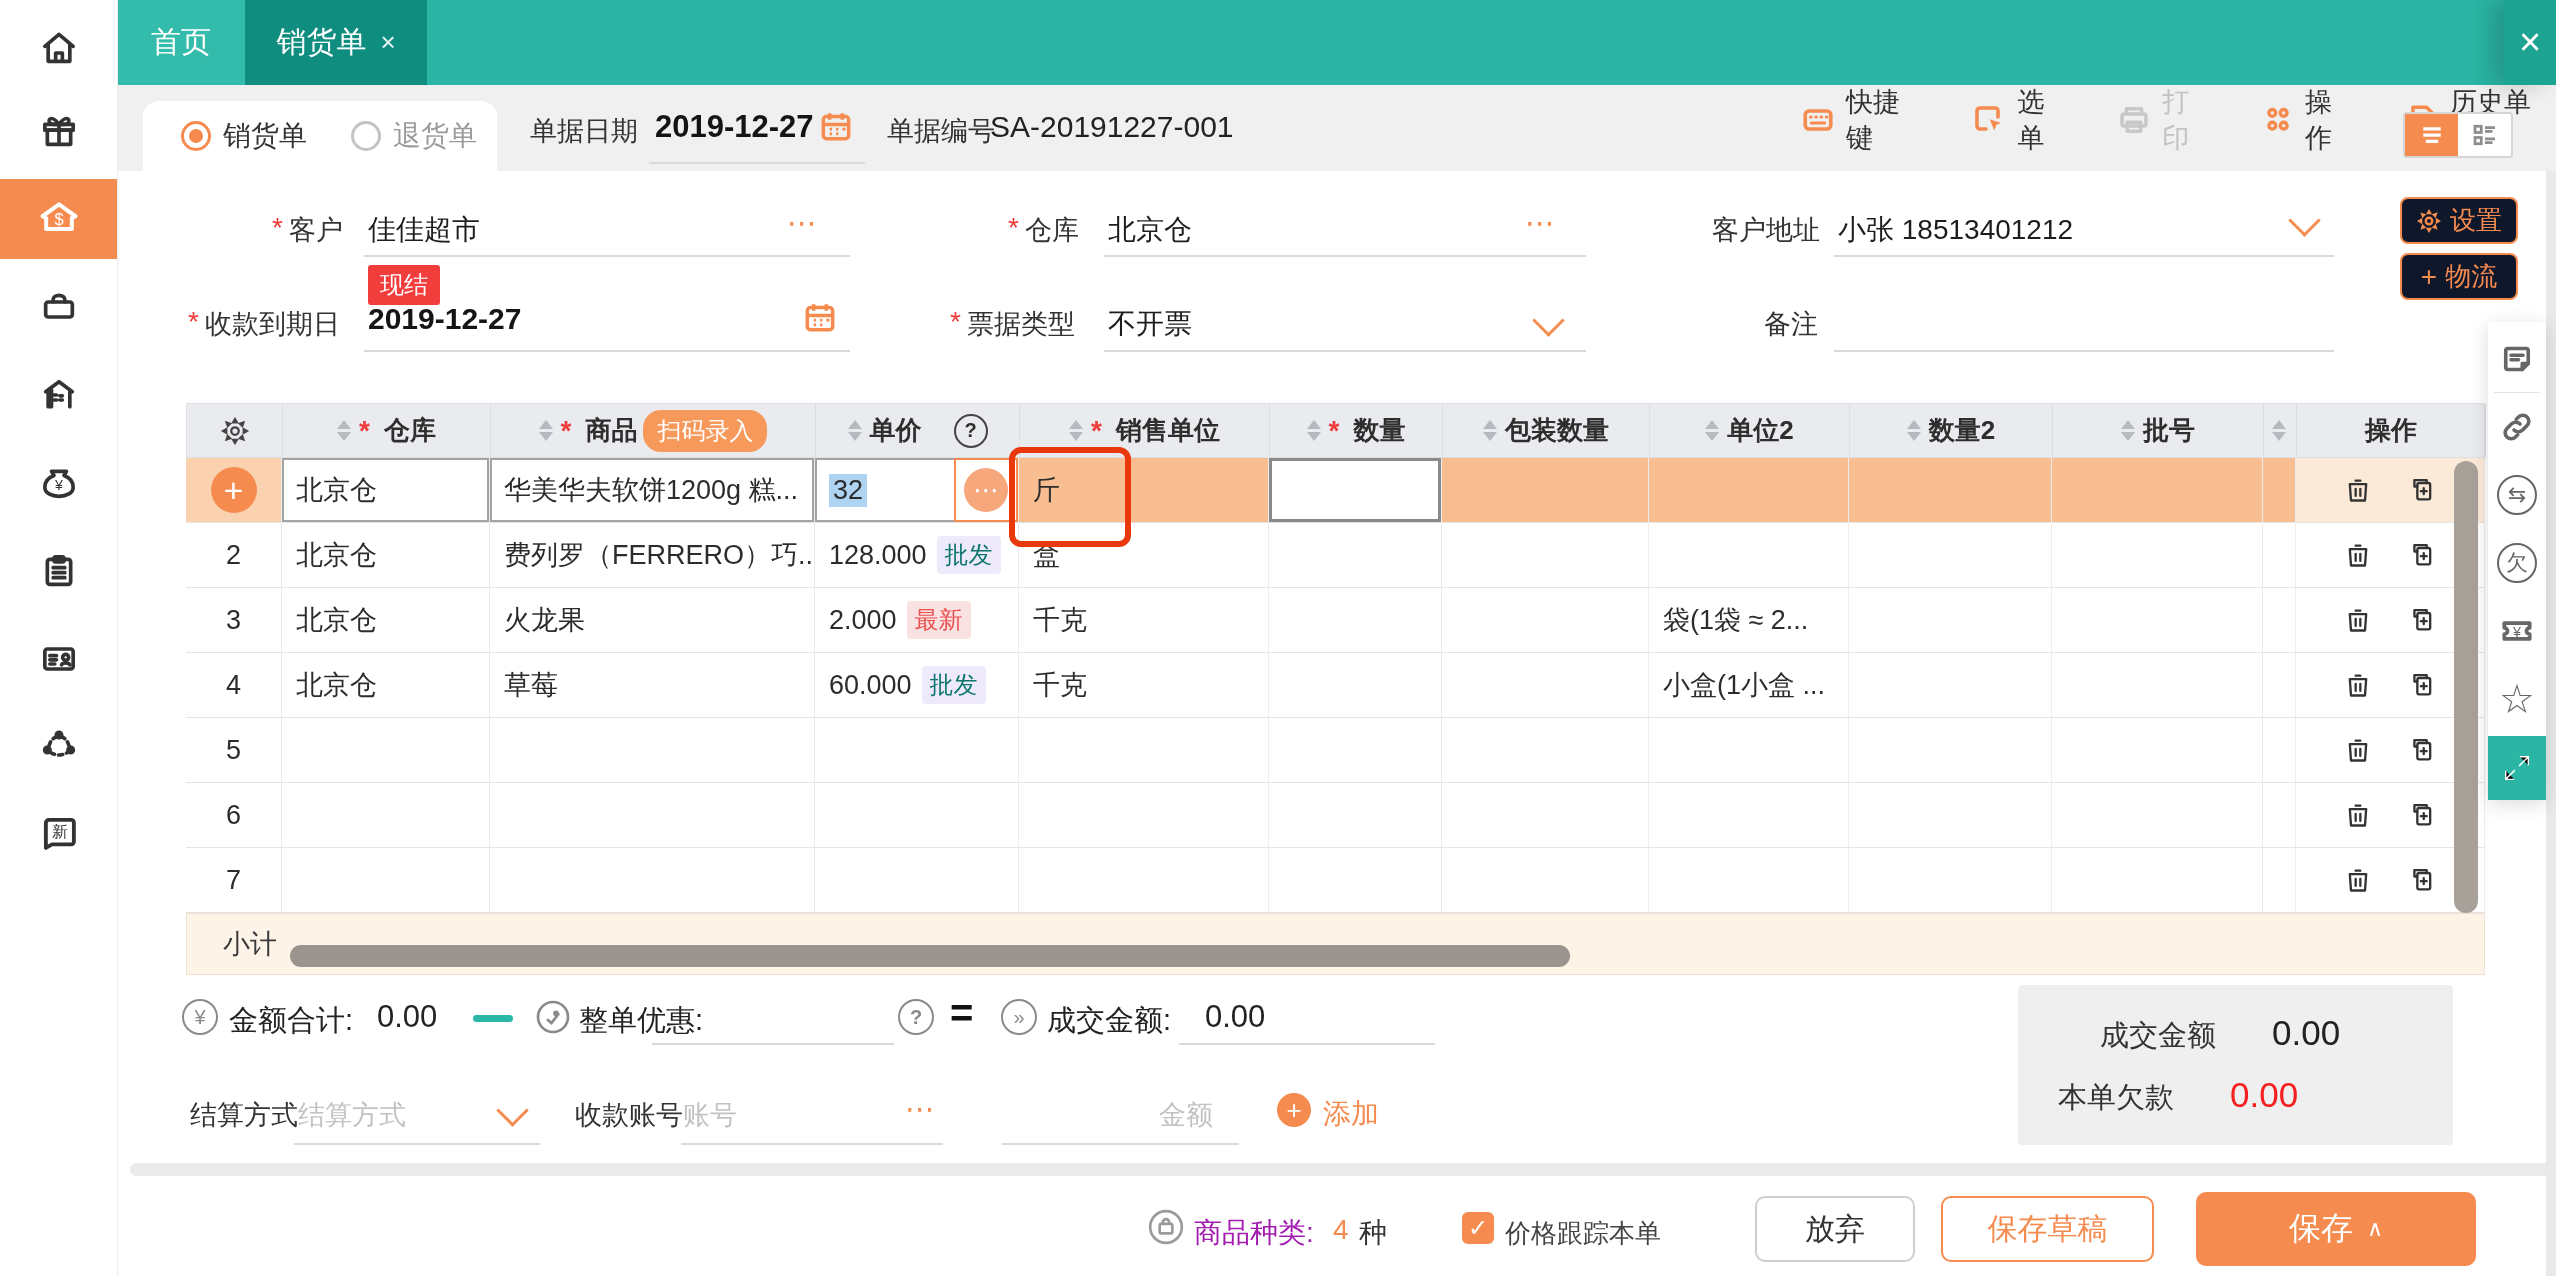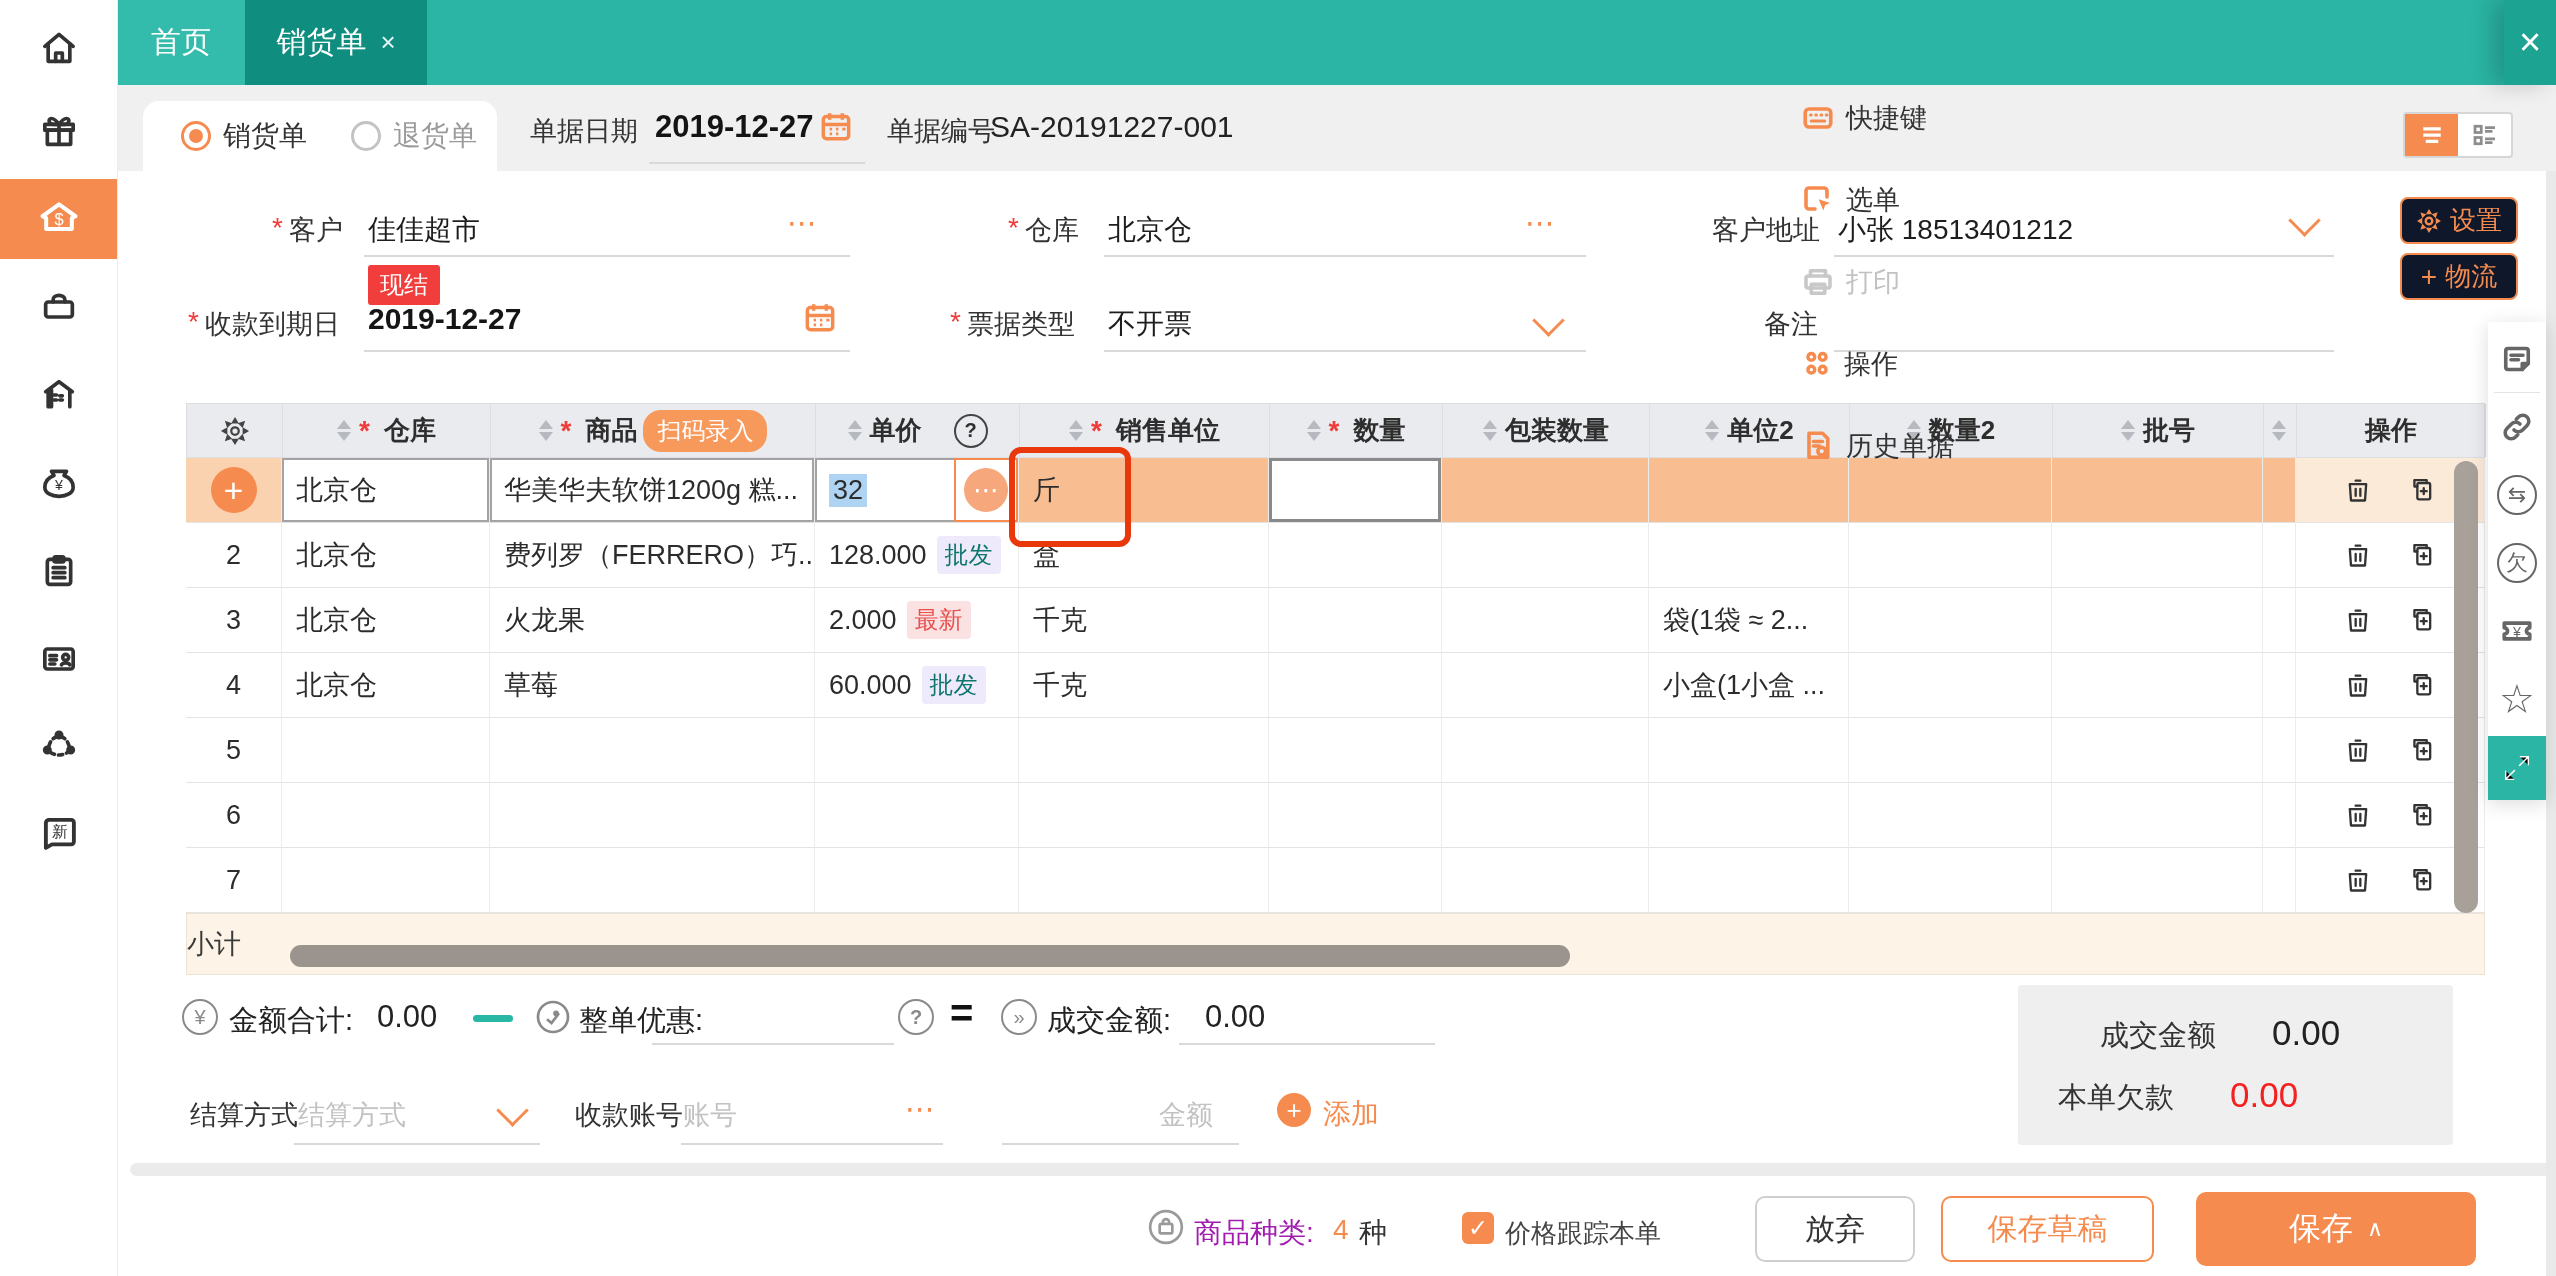--- a/index.html
+++ b/index.html
@@ -1,19 +1,19 @@
 <!DOCTYPE html>
 <html><head>
 <meta charset="utf-8">
 <style>
   html,body{margin:0;padding:0;background:#fff;}
   body{width:2556px;height:1276px;position:relative;overflow:hidden;
        font-family:"Liberation Sans","DejaVu Sans",sans-serif;color:#2f2f2f;}
   .abs{position:absolute;}
-  .flex{display:flex;align-items:flex-start;flex-direction:column;}
+  .flex{display:flex;align-items:flex-end;}
   svg{display:block;}
 
   
   #sidebar{left:0;top:0;width:117px;height:1276px;background:#fff;border-right:1px solid #ededed;z-index:30;}
   .side-item{position:absolute;left:0;width:117px;height:80px;display:flex;align-items:center;justify-content:center;color:#333;}
   .side-item.active{background:#f58b4e;color:#fff;}
   .side-item svg{stroke:currentColor;fill:none;stroke-width:2.2;stroke-linecap:round;stroke-linejoin:round;}
 
   
   #topbar{left:117px;top:0;width:2439px;height:85px;background:#2ab5a4;z-index:20;}
@@ -78,21 +78,21 @@
   .op-cell svg{stroke:#333;fill:none;stroke-width:2;stroke-linecap:round;stroke-linejoin:round;}
   .wbox{background:#fff;border:2px solid #a3a3a3;height:100%;width:100%;display:flex;align-items:center;padding:0 12px;box-sizing:border-box;}
   .plus-circle{width:46px;height:46px;border-radius:50%;background:#f58b4e;color:#fff;font-size:34px;display:flex;align-items:center;justify-content:center;margin:0 auto;}
   .sel-blue{background:#aed3f3;padding:1px 4px;}
   .badge{font-size:24px;padding:3px 8px;border-radius:4px;margin-left:10px;}
   .badge.purple{background:#eeeafb;color:#0f766e;}
   .badge.red{background:#fbe2e2;color:#e85050;}
   .more-box{width:64px;height:100%;border:2px solid #f58b4e;background:#fff;display:flex;align-items:center;justify-content:center;box-sizing:border-box;}
   .more-dot{width:44px;height:44px;border-radius:50%;background:#f6a77c;color:#fff;font-size:26px;display:flex;align-items:center;justify-content:center;}
   #hl-ring{left:892px;top:276px;width:110px;height:88px;border:6px solid #e8380c;border-radius:12px;z-index:6;}
-  #subtotal{position:absolute;left:69px;top:742px;width:2299px;height:62px;background:#fdf4e7;border:1px solid #eee3d2;box-sizing:border-box;display:flex;align-items:center;font-size:27px;color:#3a3a3a;}
+  #subtotal{position:absolute;left:69px;top:742px;width:2299px;height:62px;background:#fdf4e7;border:1px solid #eee3d2;box-sizing:border-box;display:flex;align-items:center;padding-left:36px;font-size:27px;color:#3a3a3a;}
   #hscroll{position:absolute;left:173px;top:774px;width:1280px;height:22px;background:#9b938d;border-radius:11px;}
   #vscroll{position:absolute;left:2337px;top:290px;width:24px;height:452px;background:#a8a19a;border-radius:12px;z-index:4;}
 
   
   .sum-ic{width:36px;height:36px;border:2px solid #8a8a8a;border-radius:50%;color:#8a8a8a;display:flex;align-items:center;justify-content:center;font-size:20px;box-sizing:border-box;}
   .sum-label{font-size:29px;color:#222;}
   .sum-val{font-size:31px;color:#222;}
   .minus-teal{width:40px;height:7px;background:#2bb7a6;border-radius:4px;}
   .eq{font-size:40px;font-weight:bold;color:#111;}
   .ph{color:#c2c2c2;font-size:27px;}

